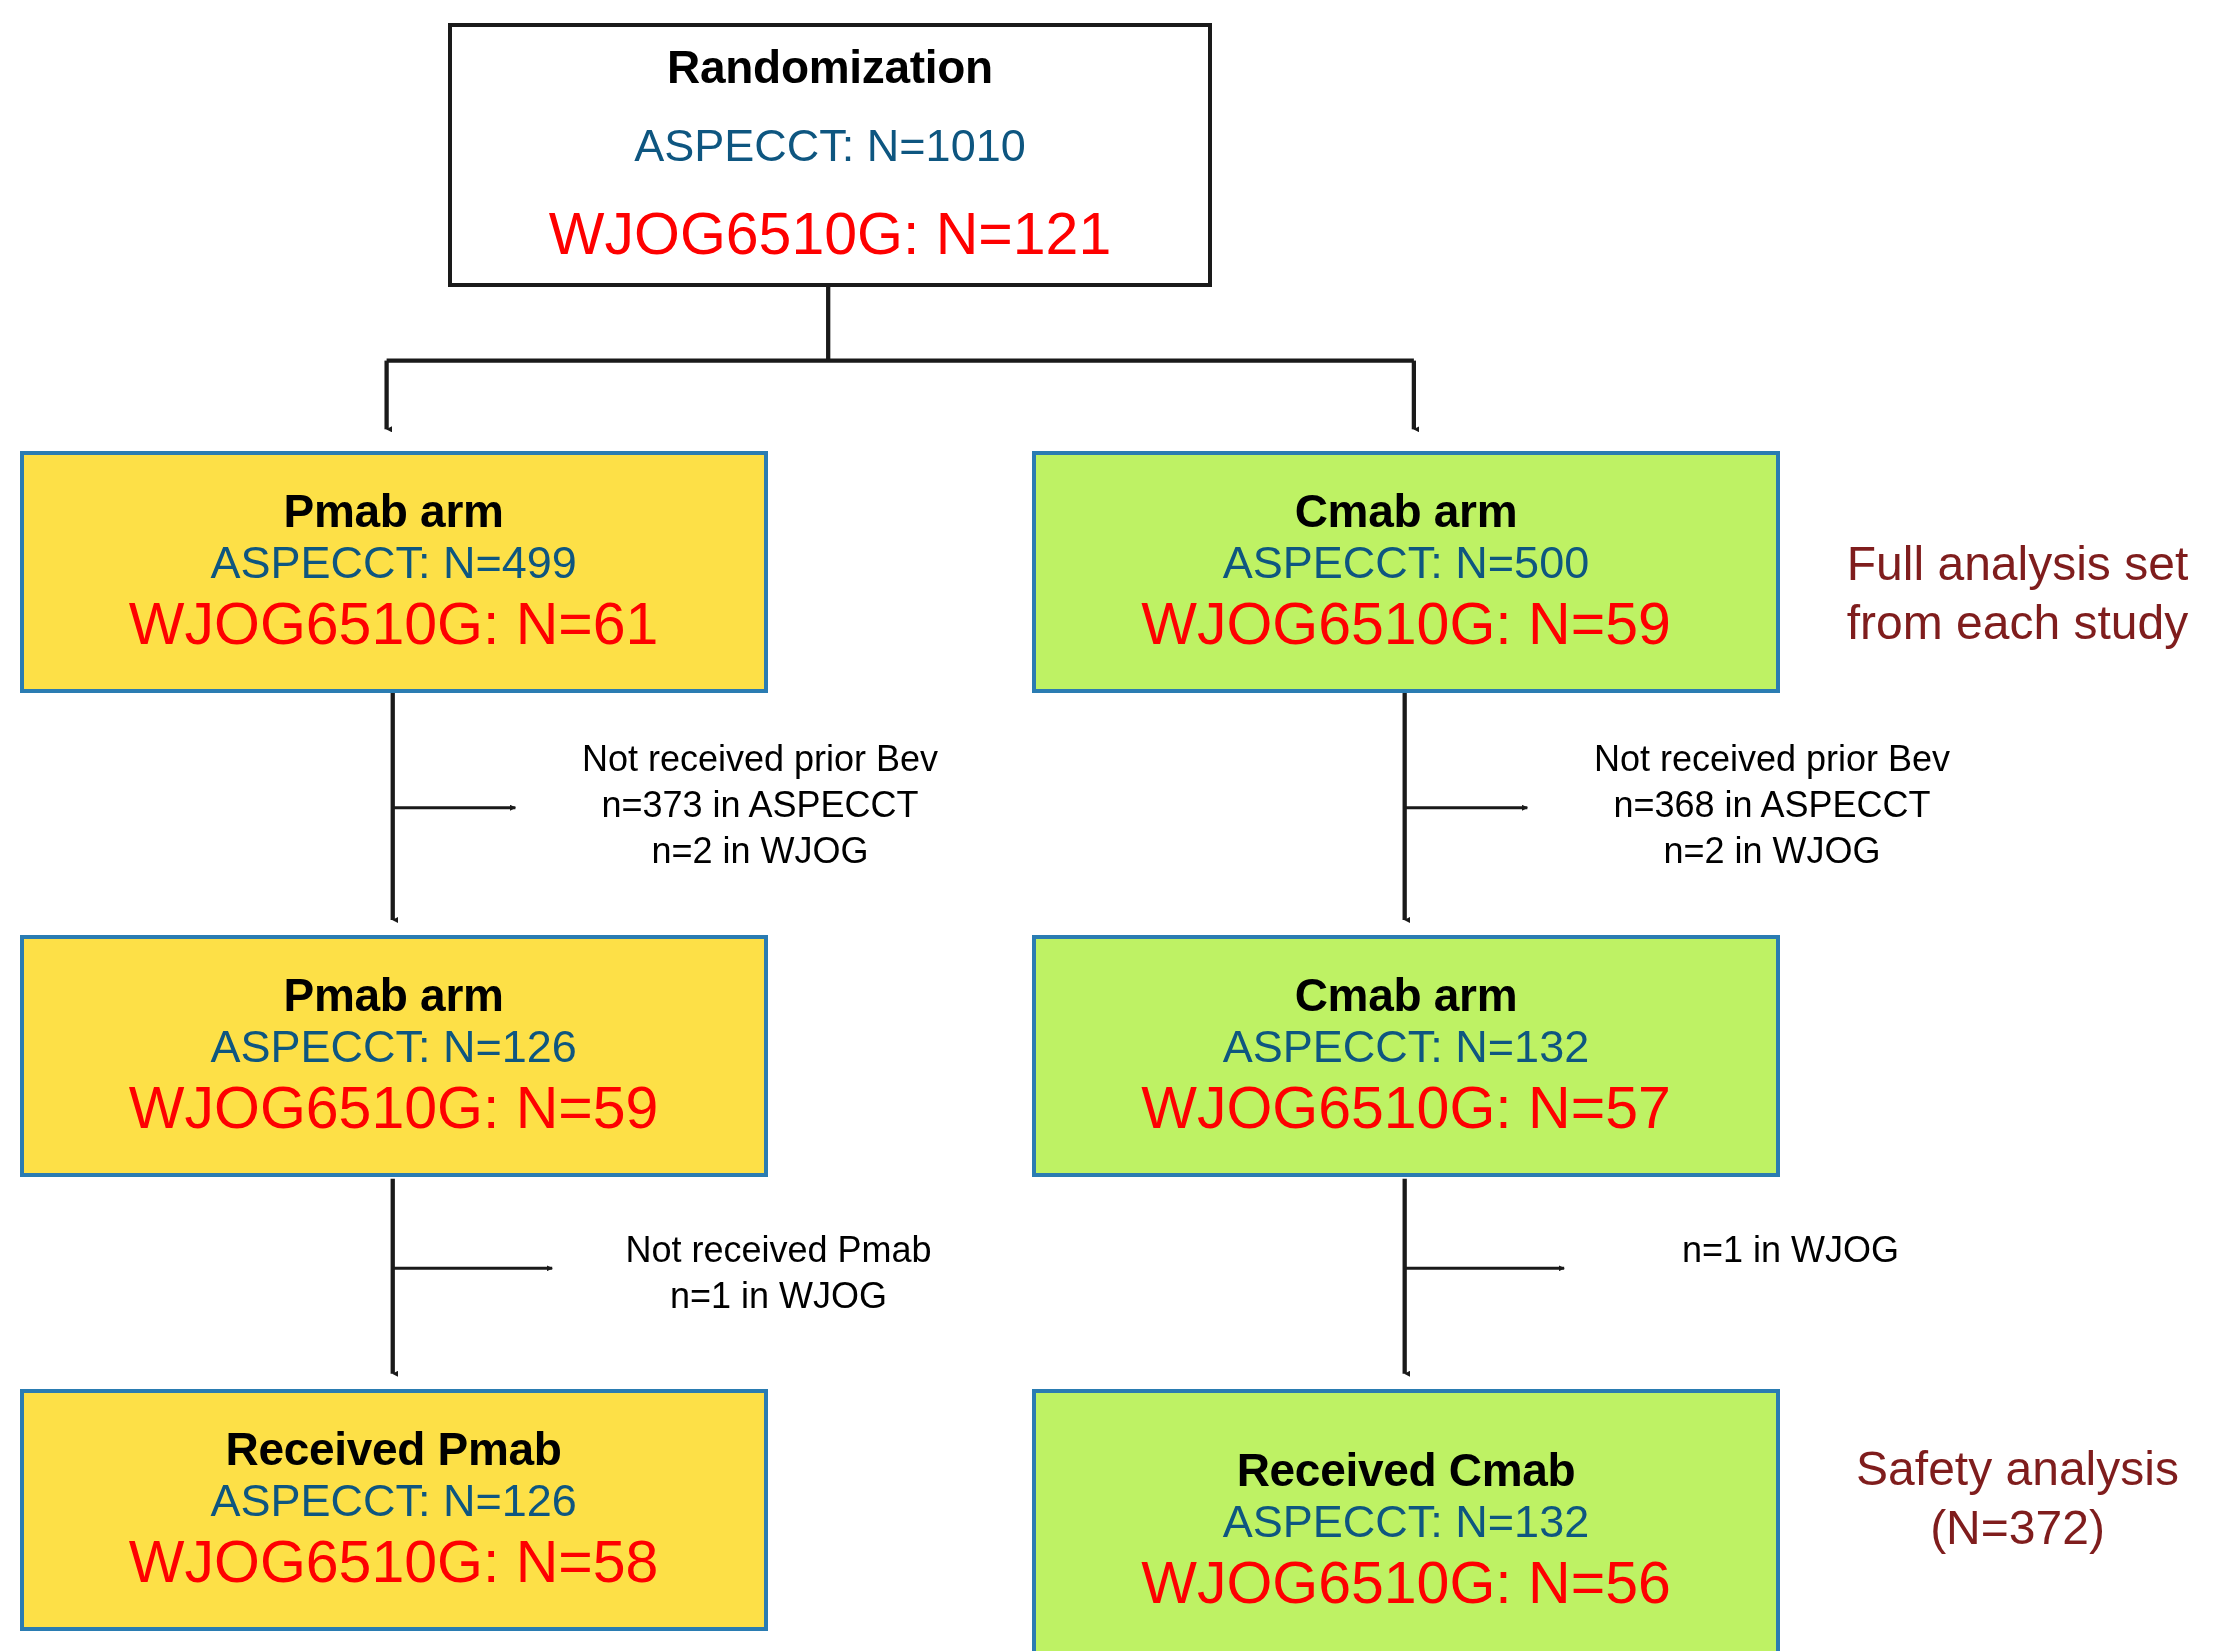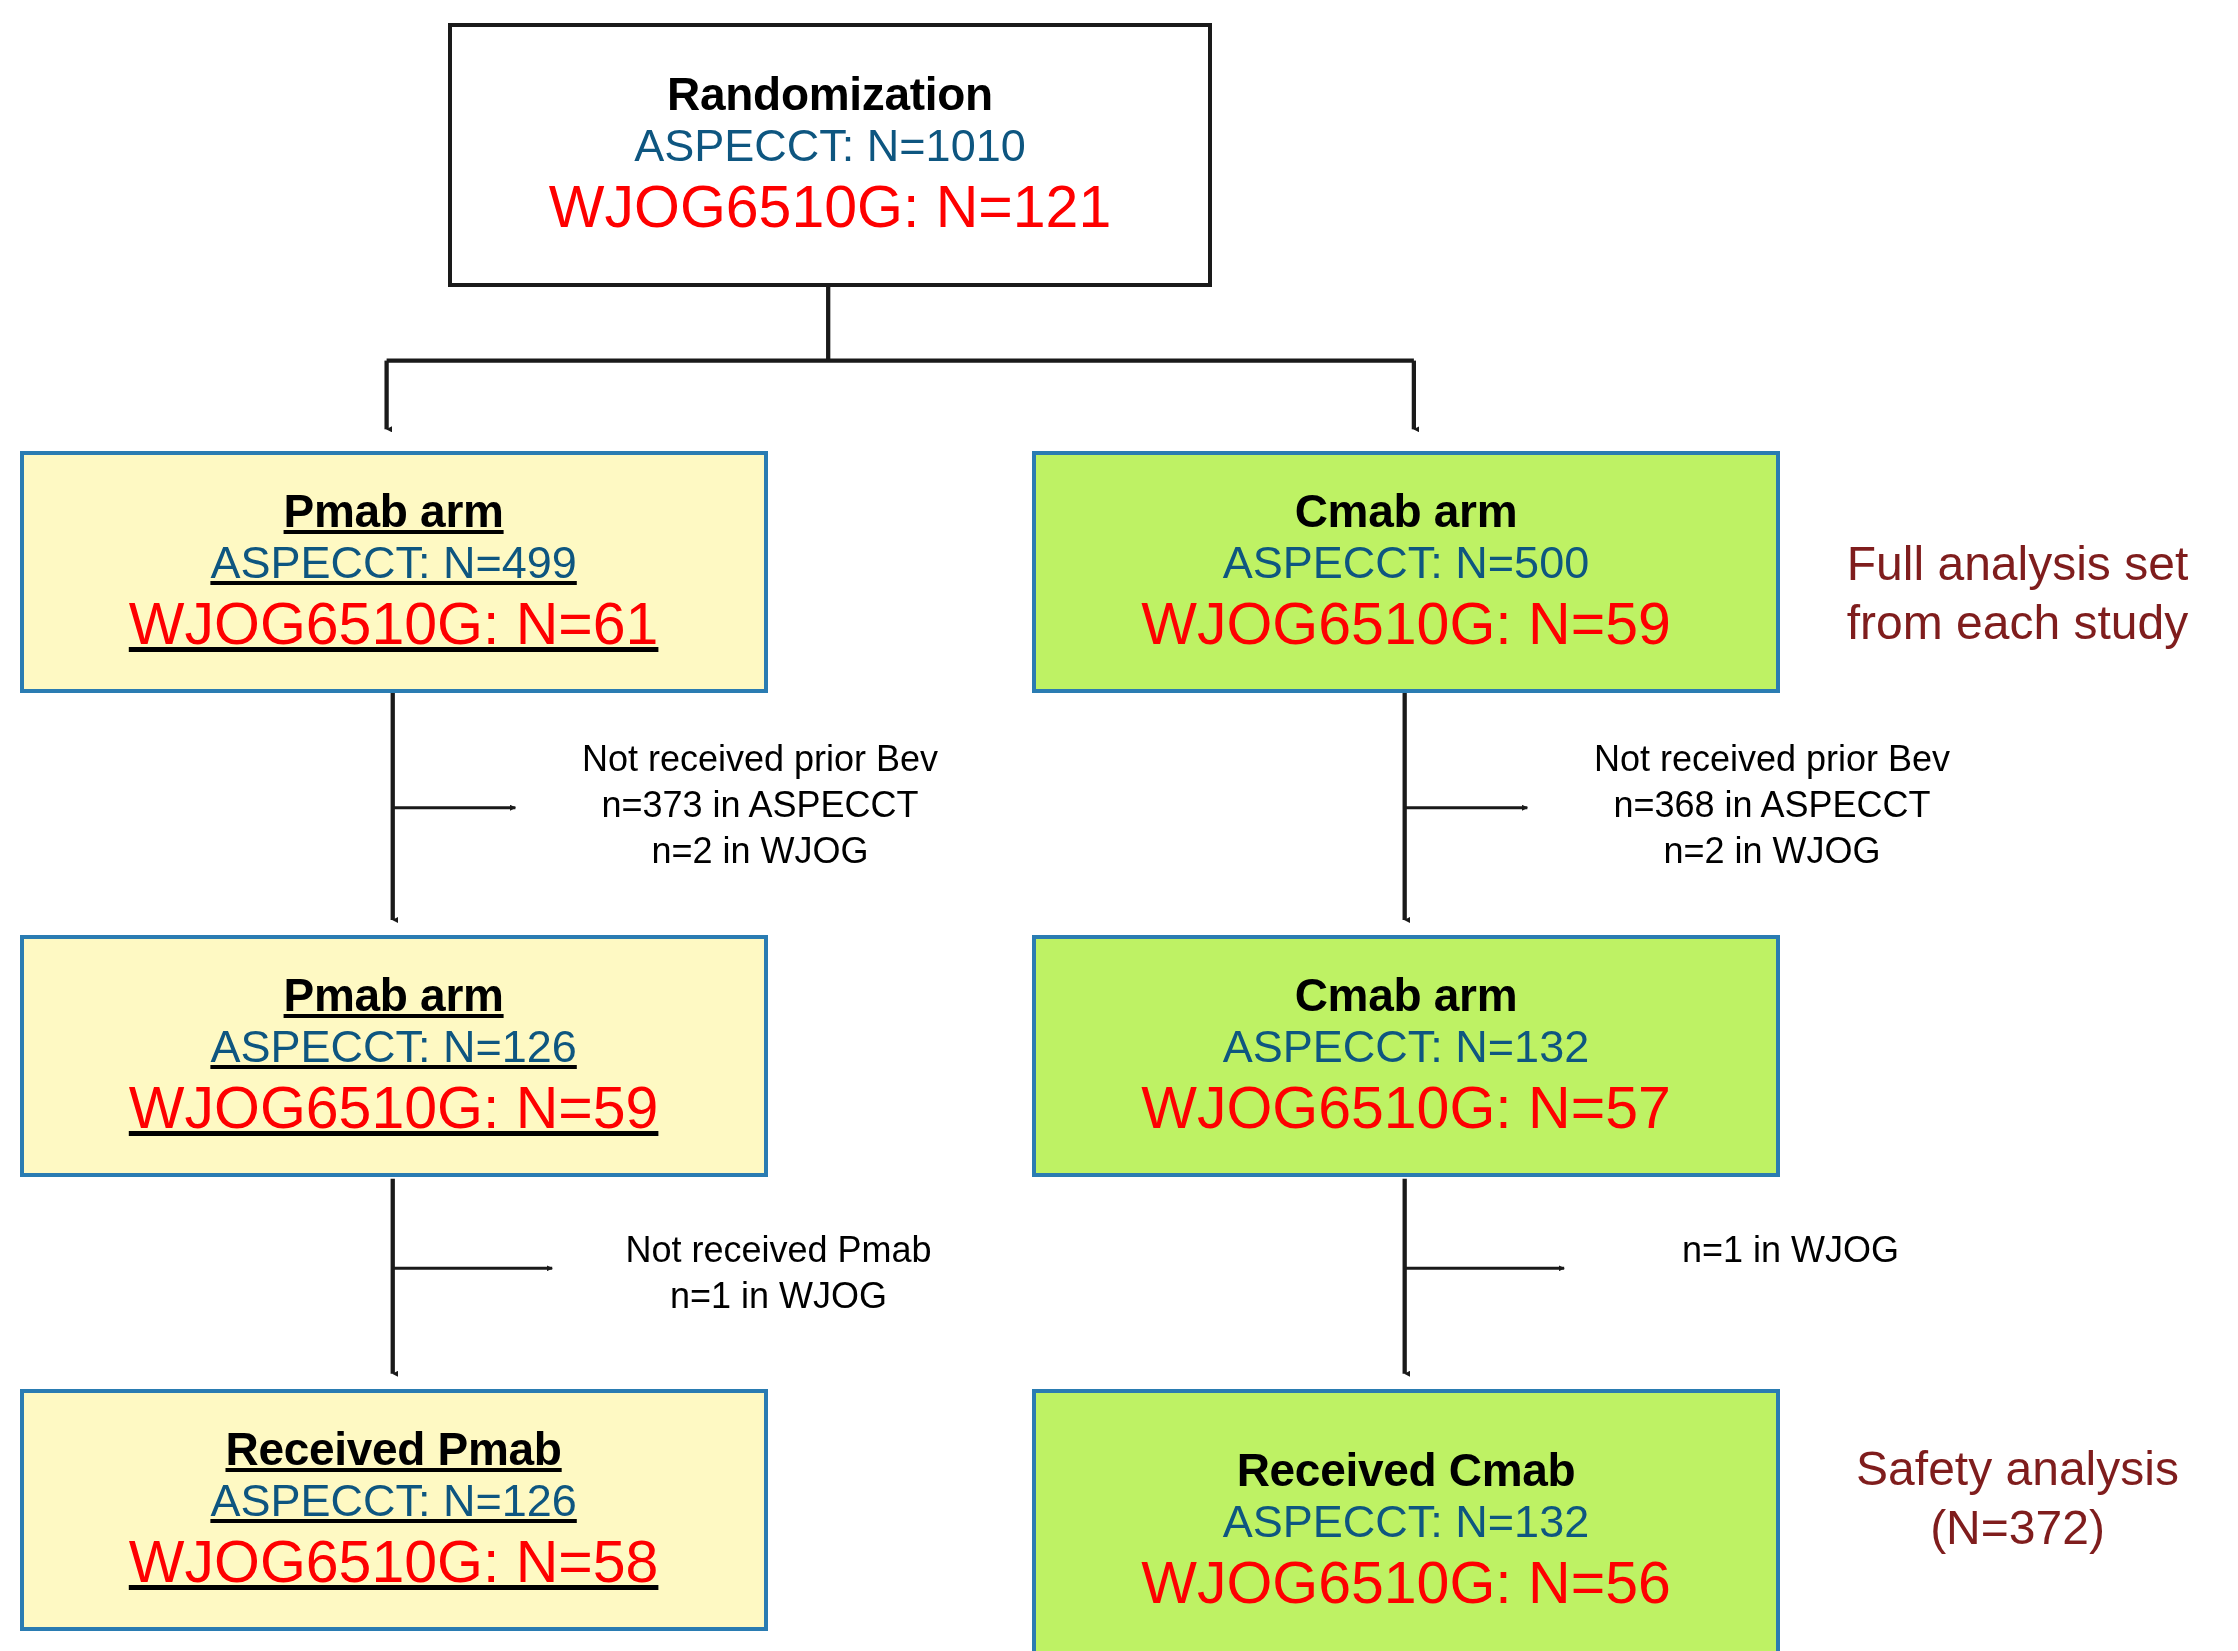--- a/index.html
+++ b/index.html
@@ -32,25 +32,25 @@
     box-sizing: border-box;
     display: flex;
     flex-direction: column;
     align-items: center;
     justify-content: center;
     text-align: center;
   }
   .node-root {
     border: 4.3px solid #1a1a1a;
     background: #ffffff;
+    gap: 27px;
   }
   .node-blue {
     border: 4.3px solid #2a7cb2;
-    background: #fef9c3;
-    text-decoration: underline;
+    background: #fde047;
   }
   .node-yellow {
     border: 4.3px solid #2a7cb2;
     background: #bef264;
   }
 
   .node-title {
     font-weight: bold;
     color: #000000;
     font-size: 46px;

